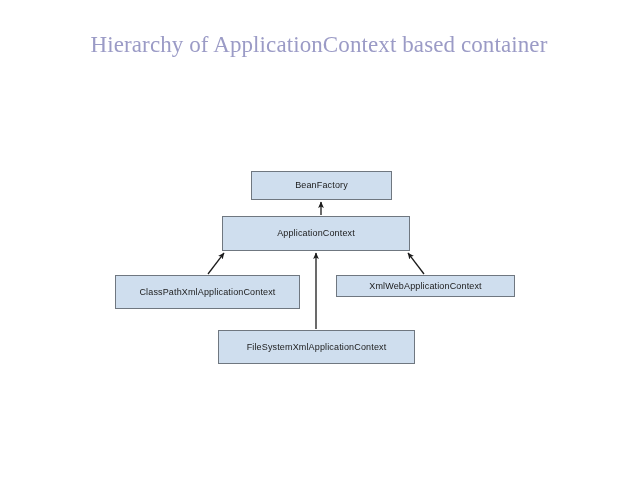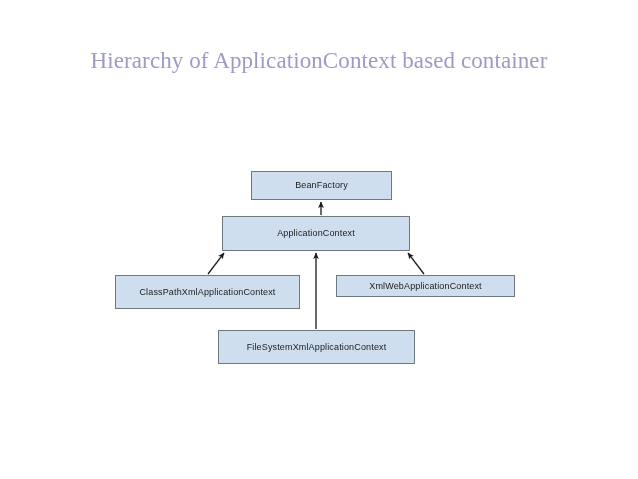--- a/index.html
+++ b/index.html
@@ -29,21 +29,20 @@
     left: 0;
     top: 32px;
     width: 638px;
     text-align: center;
     font-family: "Liberation Serif", serif;
     font-size: 23px;
     font-weight: 400;
     letter-spacing: 0.1px;
     color: #9b9bc6;
     white-space: nowrap;
-    margin-top: 16px;
   }
 
   #diagram {
     position: absolute;
     left: 0;
     top: 0;
     width: 638px;
     height: 479px;
   }
 

